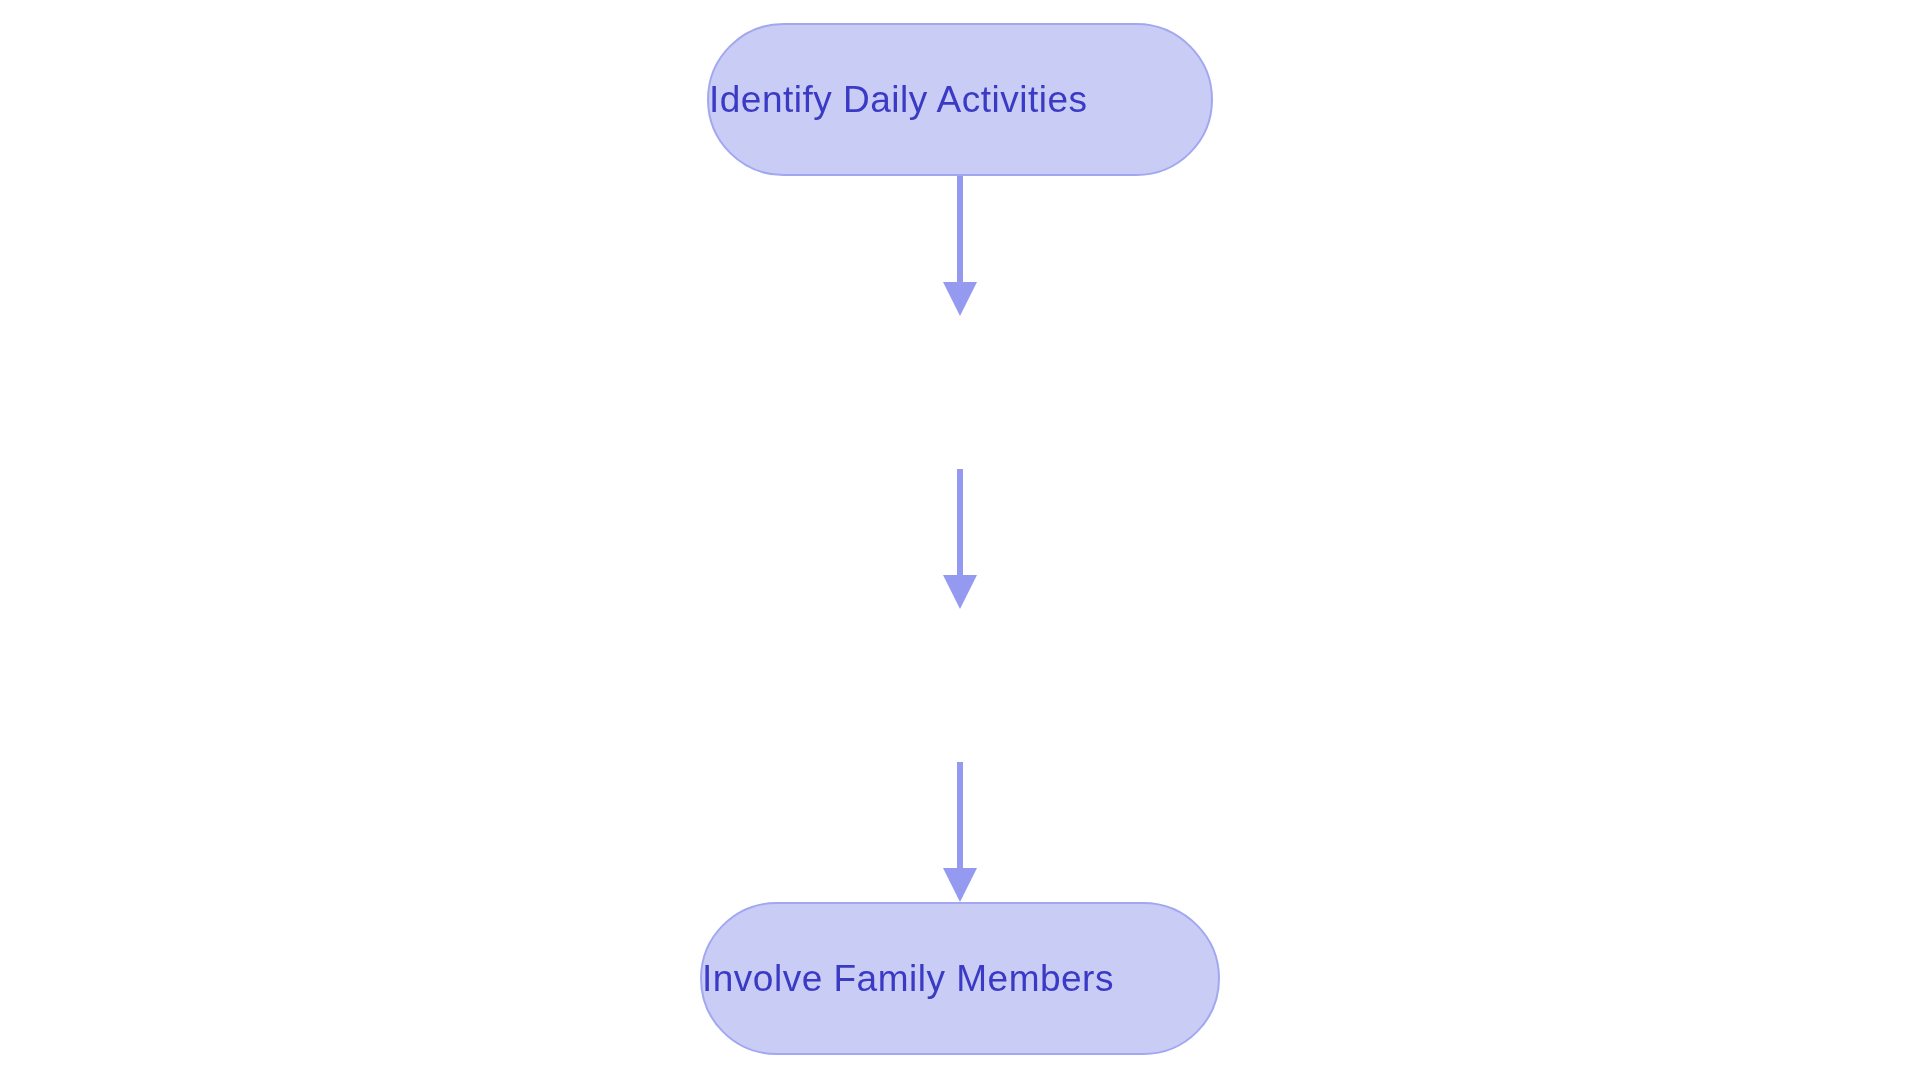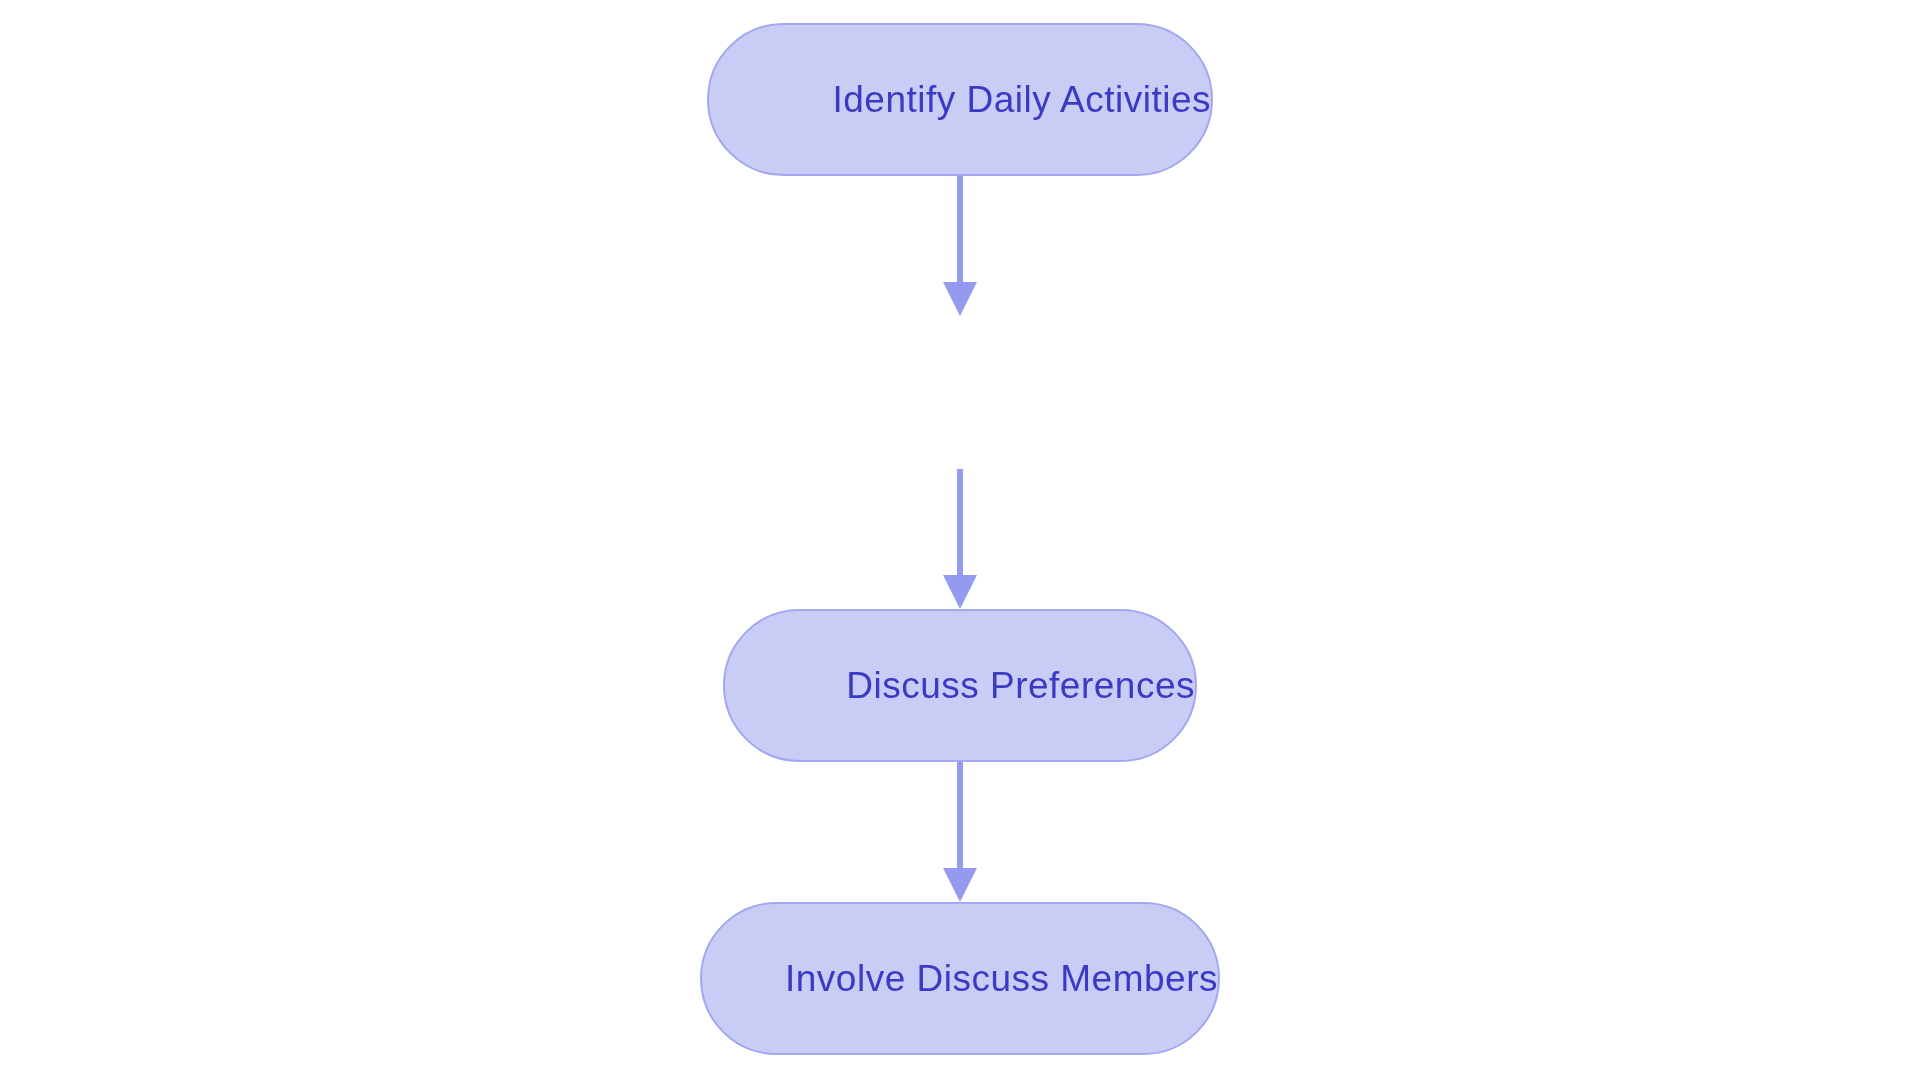--- a/index.html
+++ b/index.html
@@ -12,21 +12,21 @@
     width: 1920px;
     height: 1083px;
     background: var(--background, #ffffff);
     overflow: hidden;
     font-family: "Liberation Sans", sans-serif;
   }
   .node {
     position: absolute;
     display: flex;
     align-items: center;
-    justify-content: flex-end;
+    justify-content: flex-start;
     box-sizing: border-box;
     background: var(--node_fill, #c9ccf5);
     border: 2.5px solid var(--node_border, #a2a8f0);
     border-radius: 80px;
   }
   .node .label {
     color: var(--node_text, #3a3ac5);
     font-size: 37px;
     font-weight: 400;
     letter-spacing: 0.5px;
@@ -79,26 +79,23 @@
     <div class="shaft"></div>
     <div class="head"></div>
   </div>
 
 
   <div class="arrow arrow-2">
     <div class="shaft"></div>
     <div class="head"></div>
   </div>
 
-  <div class="node node-3">
-    <span class="label">Discuss Preferences</span>
-  </div>
 
   <div class="arrow arrow-3">
     <div class="shaft"></div>
     <div class="head"></div>
   </div>
 
   <div class="node node-4">
-    <span class="label">Involve Discuss Members</span>
+    <span class="label">Involve Family Members</span>
   </div>
 
 </div>
 
 </body></html>

